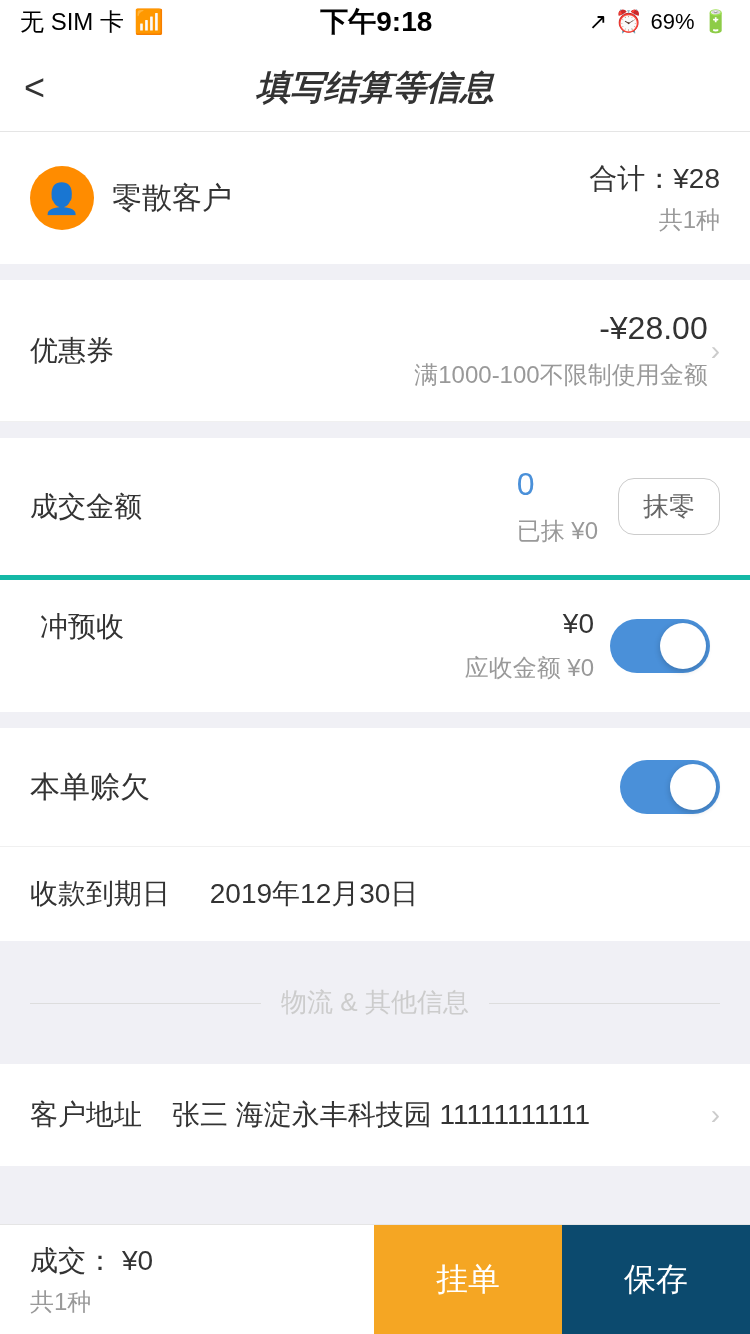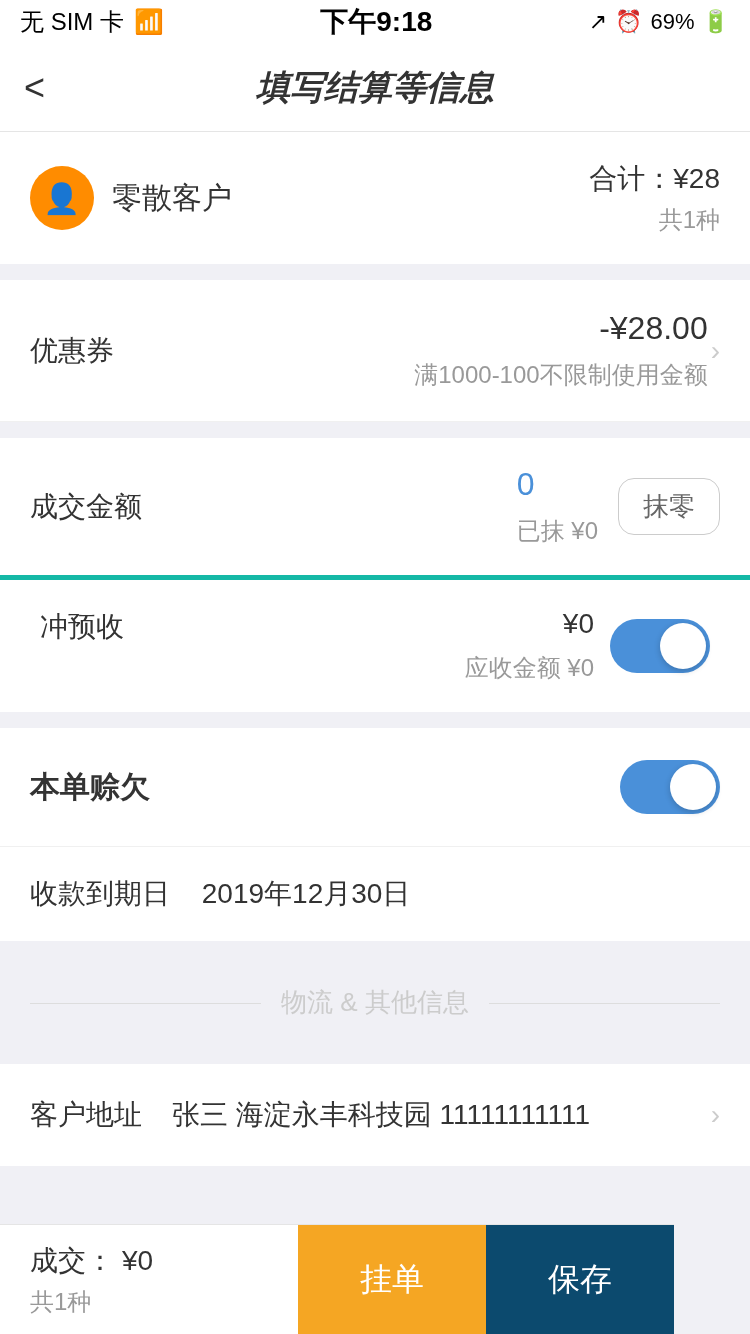--- a/index.html
+++ b/index.html
@@ -222,41 +222,40 @@
     
     .credit-section {
       background: #fff;
       margin-bottom: 0;
     }
     .credit-row {
       padding: 32px 30px;
       display: flex;
       align-items: center;
       justify-content: space-between;
-      font-weight: bold;
     }
     .credit-label {
       font-size: 30px;
       color: #333;
     }
 
     
     .due-date-row {
       padding: 28px 30px;
       background: #fff;
       border-top: 1px solid #f0f0f0;
     }
     .due-date-label {
       font-size: 28px;
       color: #333;
     }
     .due-date-value {
       font-size: 28px;
       color: #333;
-      margin-left: 24px;
+      margin-left: 32px;
     }
 
     
     .logistics-divider {
       background: #f0f0f5;
       padding: 28px 30px;
       text-align: center;
       position: relative;
     }
     .logistics-line {
@@ -296,21 +295,21 @@
       color: #333;
       flex: 1;
       margin-left: 30px;
     }
 
     
     .bottom-bar {
       position: fixed;
       bottom: 0;
       left: 0;
-      width: 674px;
+      width: 750px;
       height: 110px;
       background: #fff;
       display: flex;
       align-items: center;
       border-top: 1px solid #e5e5e5;
     }
     .bottom-summary {
       flex: 1;
       padding: 0 30px;
     }

